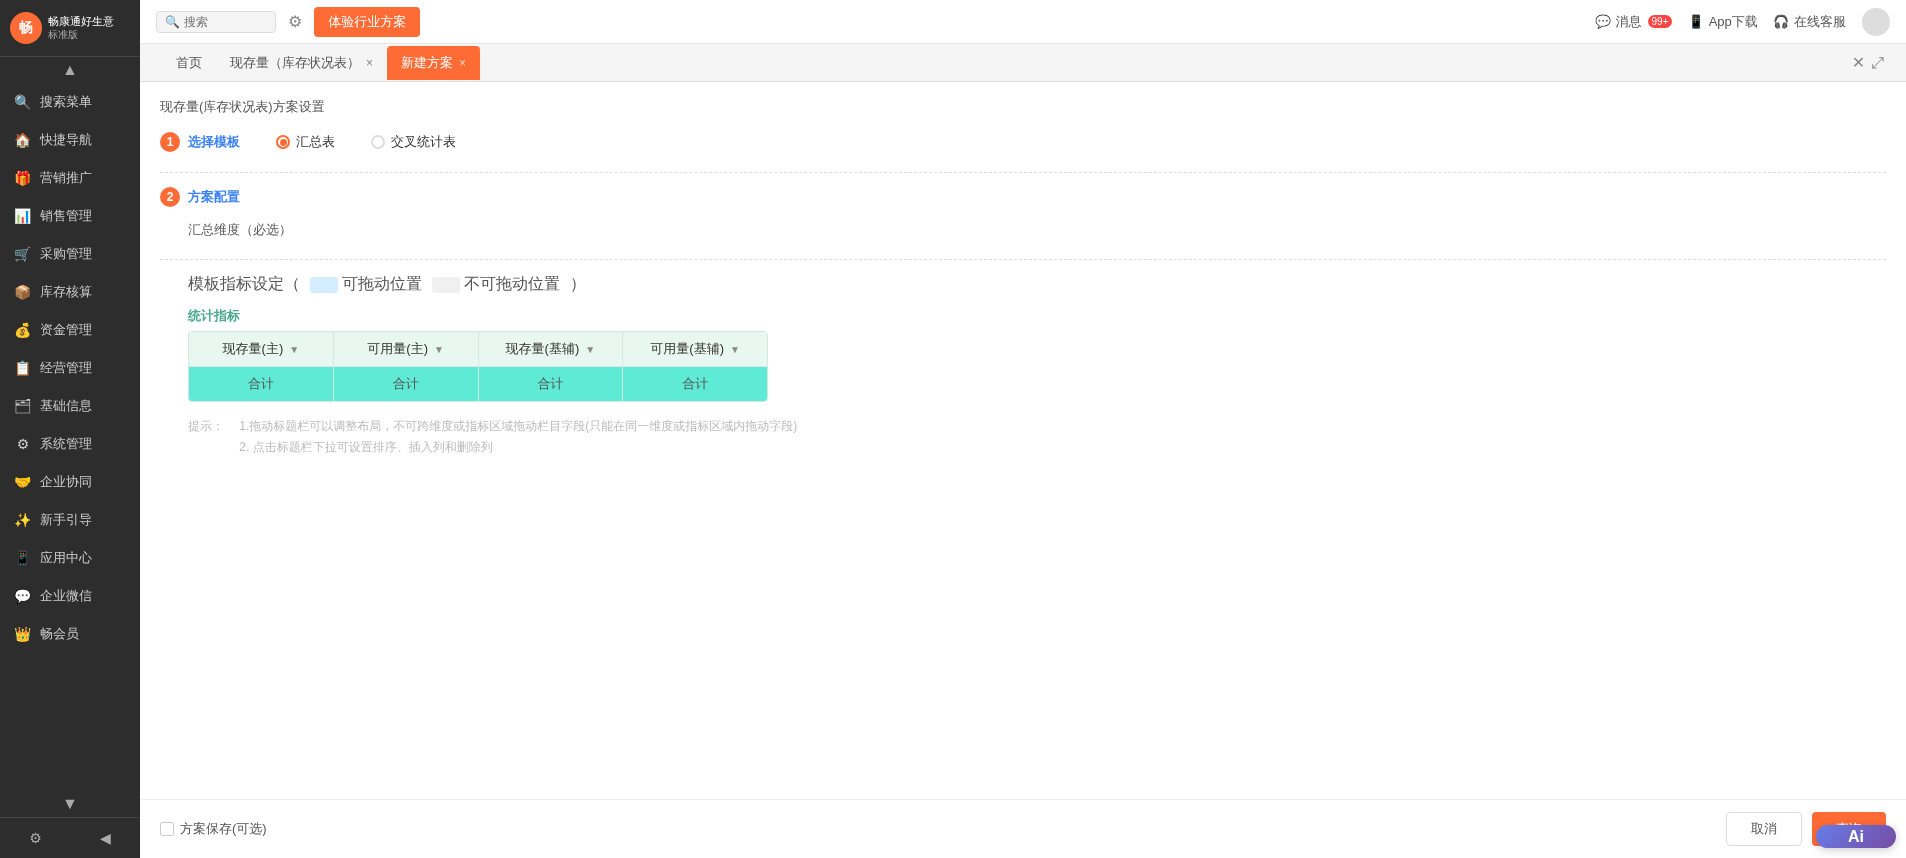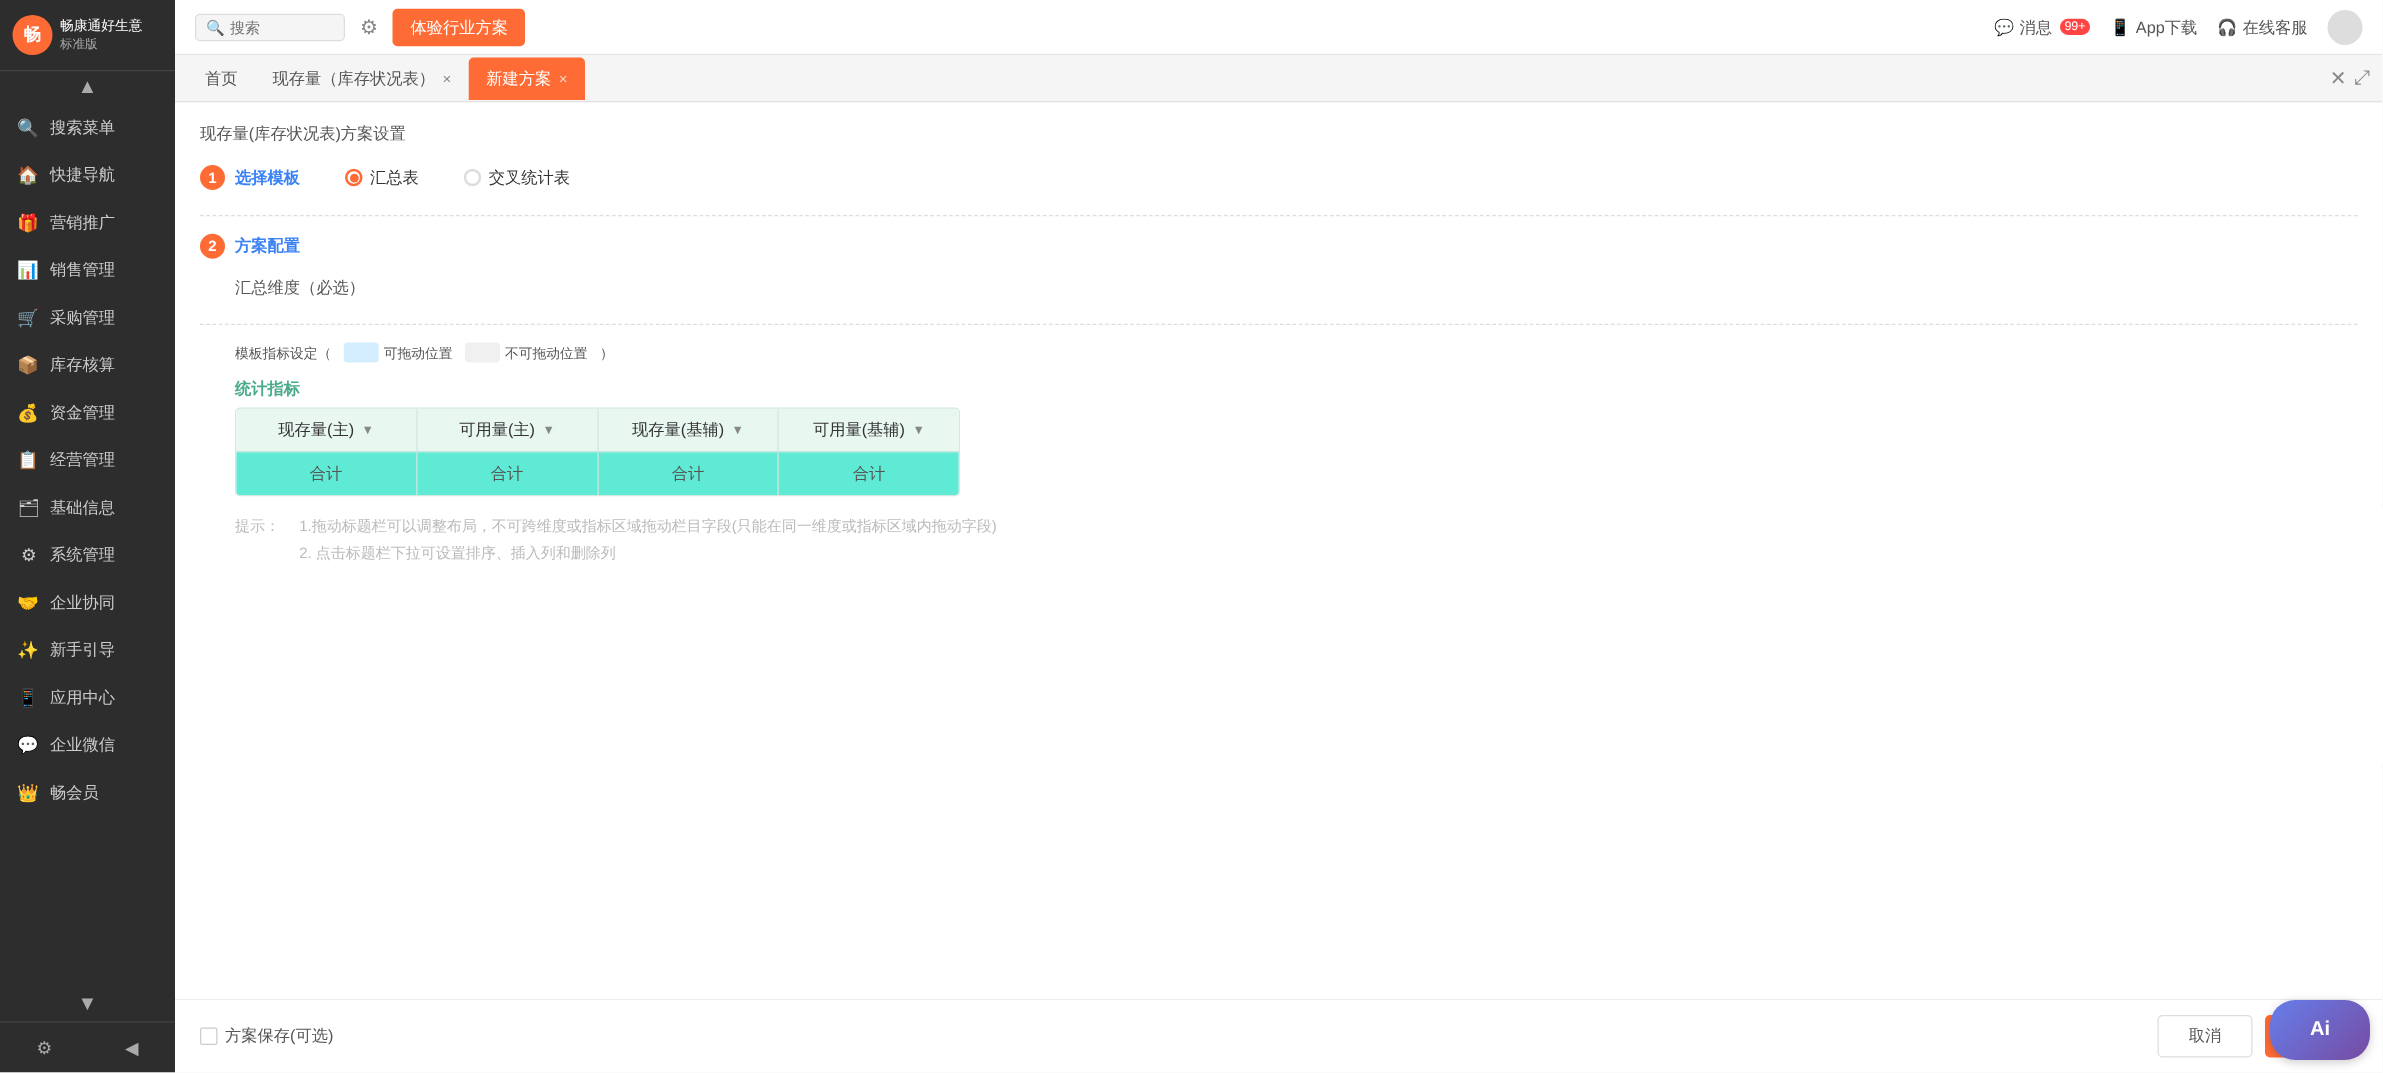--- a/index.html
+++ b/index.html
@@ -158,21 +158,21 @@
       background: #ddd;
       border-radius: 50%;
     }
 
     
     .tabs {
       background: #f5f5f5;
       display: flex;
       align-items: center;
       border-bottom: 1px solid #ddd;
-      padding: 0 10px;
+      padding: 0 22px;
       height: 38px;
       flex-shrink: 0;
     }
     .tab-item {
       display: flex;
       align-items: center;
       gap: 6px;
       padding: 8px 14px;
       font-size: 13px;
       cursor: pointer;
@@ -313,21 +313,21 @@
       color: #aaa;
       font-size: 13px;
     }
 
     
     .indicator-settings {
       margin: 0 28px 12px 28px;
       display: flex;
       align-items: center;
       gap: 10px;
-      font-size: 11px;
+      font-size: 16px;
       color: #555;
     }
     .indicator-tag {
       display: flex;
       align-items: center;
       gap: 4px;
     }
     .tag-blue {
       width: 28px;
       height: 16px;
@@ -446,21 +446,21 @@
       color: white;
       cursor: pointer;
     }
 
     
     .ai-fab {
       position: fixed;
       bottom: 10px;
       right: 10px;
       width: 80px;
-      height: 48px;
+      height: 23px;
       background: linear-gradient(135deg, #667eea 0%, #764ba2 100%);
       border-radius: 20px;
       display: flex;
       align-items: center;
       justify-content: center;
       color: white;
       font-size: 16px;
       font-weight: bold;
       cursor: pointer;
       box-shadow: 0 2px 8px rgba(0,0,0,0.2);

